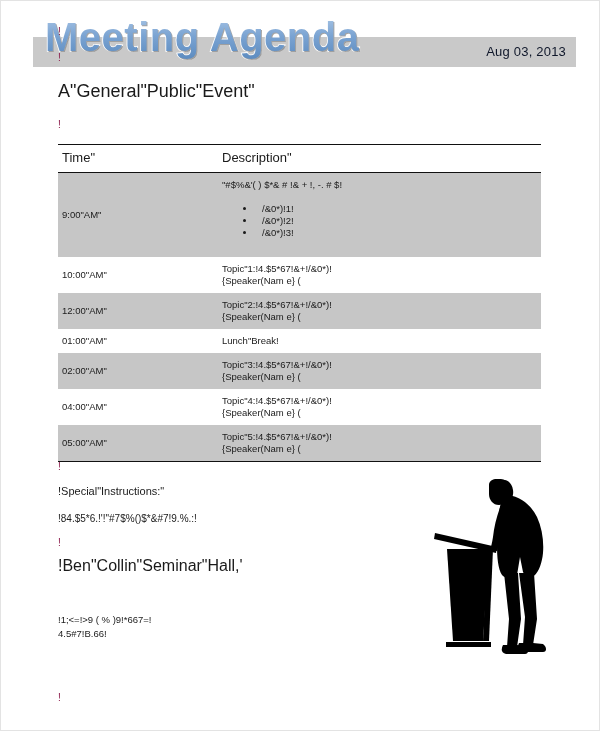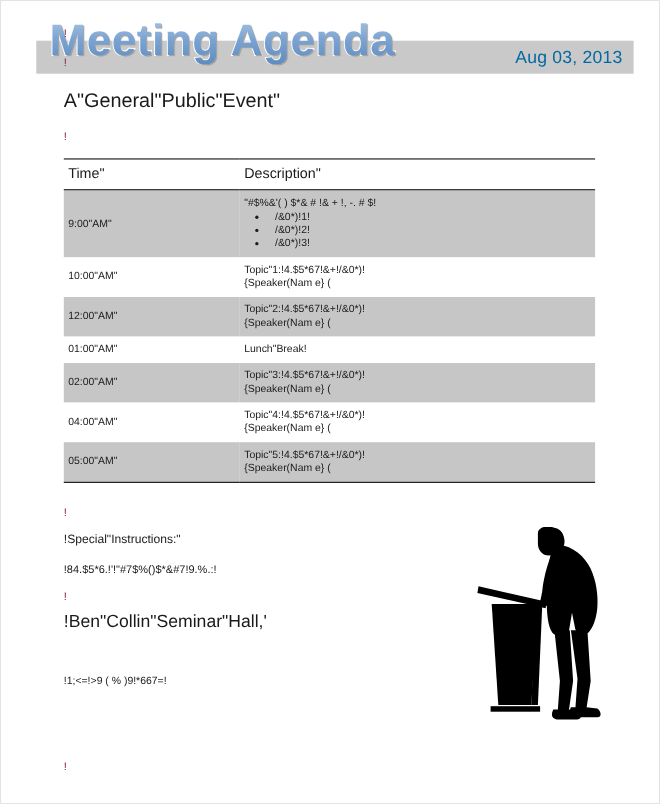--- a/index.html
+++ b/index.html
@@ -33,22 +33,22 @@
     left: 32px;
     top: 36px;
     width: 543px;
     height: 30px;
     background: #c9c9c9;
   }
   .header-date {
     position: absolute;
     right: 10px;
     top: 7px;
-    font-size: 16px;
-    color: #0369a1;
+    font-size: 13px;
+    color: #0f172a;
     letter-spacing: .2px;
     white-space: nowrap;
   }
   .doc-title {
     position: absolute;
     left: 44px;
     top: 14px;
     font-size: 40px;
     font-weight: bold;
     line-height: 44px;
@@ -131,21 +131,21 @@
     line-height: 12px;
   }
   .agenda-table tr.shaded td { background: #c6c6c6; }
   .agenda-table tr.plain td { background: #ffffff; }
   .agenda-table tr:last-child td { border-bottom: 1.5px solid #111111; }
   .col-time { width: 160px; }
   .col-desc { width: 323px; }
   .cell-time { white-space: nowrap; }
   .desc-lead { margin: 0 0 1px 0; }
   .desc-list {
-    margin: 0;
+    margin: 12px;
     padding-left: 22px;
     list-style: disc;
   }
   .desc-list li {
     font-size: 9.5px;
     line-height: 12px;
     padding-left: 6px;
   }
   .desc-line { display: block; }
 
@@ -289,20 +289,21 @@
   <div class="notes">
     <p class="note-heading">!Special"Instructions:"</p>
     <p class="note-body">!84.$5*6.!'!"#7$%()$*&amp;#7!9.%.:!</p>
   </div>
   <span class="stray" style="left:57px; top:537px;">!</span>
 
   <div class="venue">!Ben"Collin"Seminar"Hall,'</div>
 
   <div class="footer-lines">
       <p>!1;&lt;=!&gt;9 ( % )9!*667=!</p>
+      <p> 4.5#7!B.66!</p>
     </div>
 
   <span class="stray" style="left:57px; top:692px;">!</span>
 
   <div class="silhouette">
     <svg viewBox="0 0 170 182" xmlns="http://www.w3.org/2000/svg" aria-hidden="true">
 
       <path d="M34 70 L76 70 L70 162 L40 162 Z" fill="#000000"></path>
 
       <path d="M22 54 L84 68 L83 74 L21 60 Z" fill="#000000"></path>

